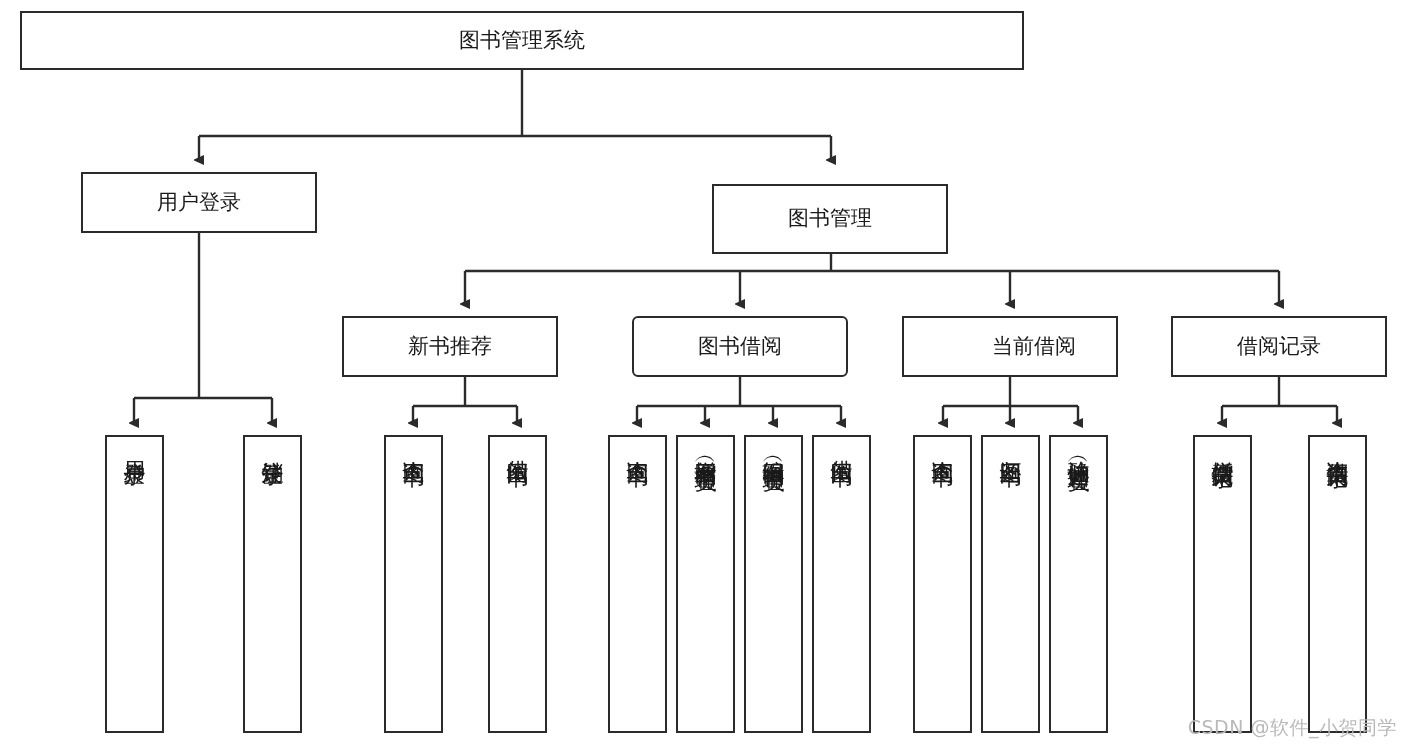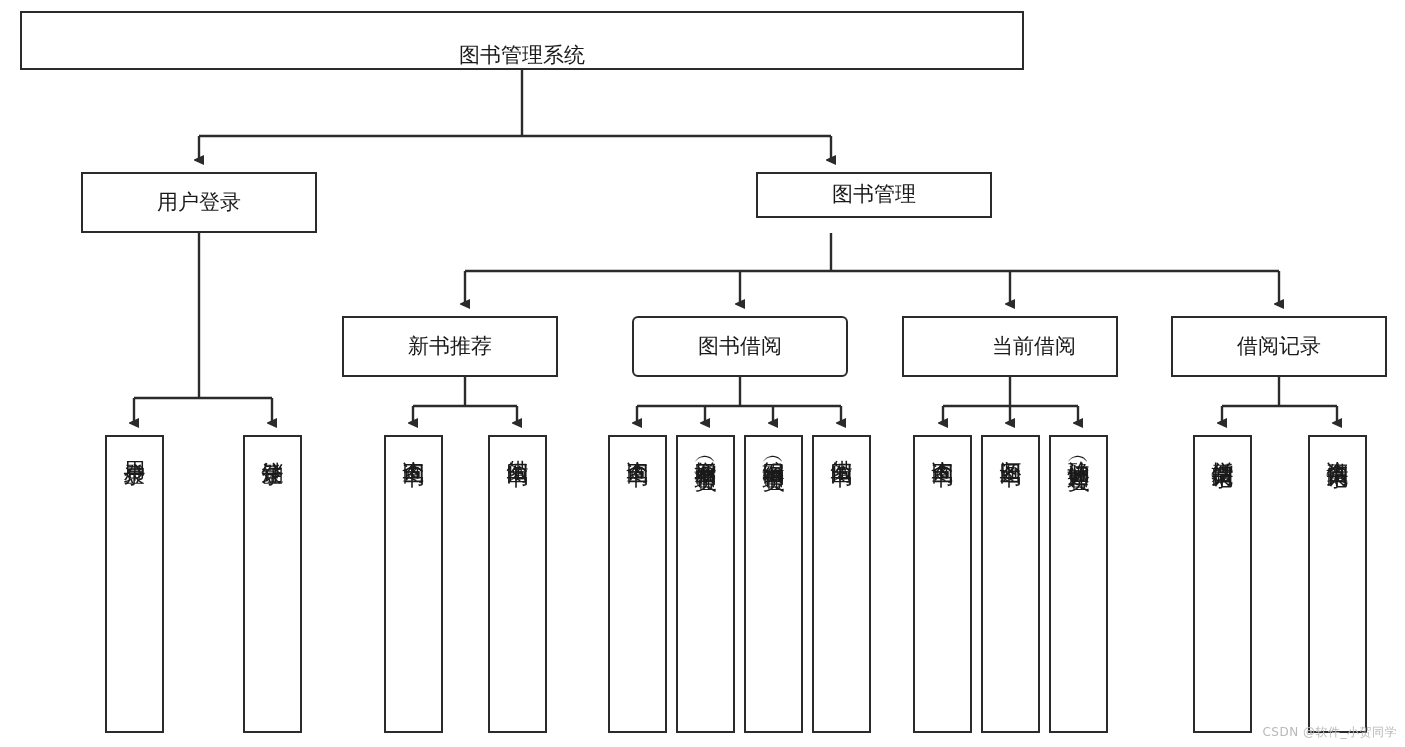--- a/index.html
+++ b/index.html
@@ -59,21 +59,21 @@
     left: 0;
     top: 0;
     width: 1405px;
     height: 747px;
     pointer-events: none;
   }
   .watermark {
     position: absolute;
     right: 8px;
     bottom: 6px;
-    font-size: 12px;
+    font-size: 19px;
     color: #b9b9b9;
     letter-spacing: 0.5px;
     white-space: nowrap;
   }
 </style>
 </head>
 <body>
 
 <div id="canvas">
 
@@ -120,29 +120,29 @@
       <path d="M1010,406 L1010,423" marker-end="url(#arrow)"></path>
       <path d="M1078,406 L1078,423" marker-end="url(#arrow)"></path>
 
       <path d="M1279,377 L1279,406"></path>
       <path d="M1222,406 L1337,406"></path>
       <path d="M1222,406 L1222,423" marker-end="url(#arrow)"></path>
       <path d="M1337,406 L1337,423" marker-end="url(#arrow)"></path>
     </g>
   </svg>
 
-  <div class="node root h" style="left:20px; top:11px; width:1004px; height:59px;align-items:flex-end;">
+  <div class="node root h" style="left:20px; top:11px; width:1004px; height:59px;">
     <span class="label">图书管理系统</span>
   </div>
 
   <div class="node h" style="left:81px; top:172px; width:236px; height:61px;">
     <span class="label">用户登录</span>
   </div>
 
-  <div class="node h" style="left:712px; top:172px; width:236px; height:46px;margin-left:44px;">
+  <div class="node h" style="left:712px; top:184px; width:236px; height:70px;">
     <span class="label">图书管理</span>
   </div>
 
   <div class="node h" style="left:342px; top:316px; width:216px; height:61px;">
     <span class="label">新书推荐</span>
   </div>
 
   <div class="node h" style="left:632px; top:316px; width:216px; height:61px;border-radius:6px;">
     <span class="label">图书借阅</span>
   </div>

